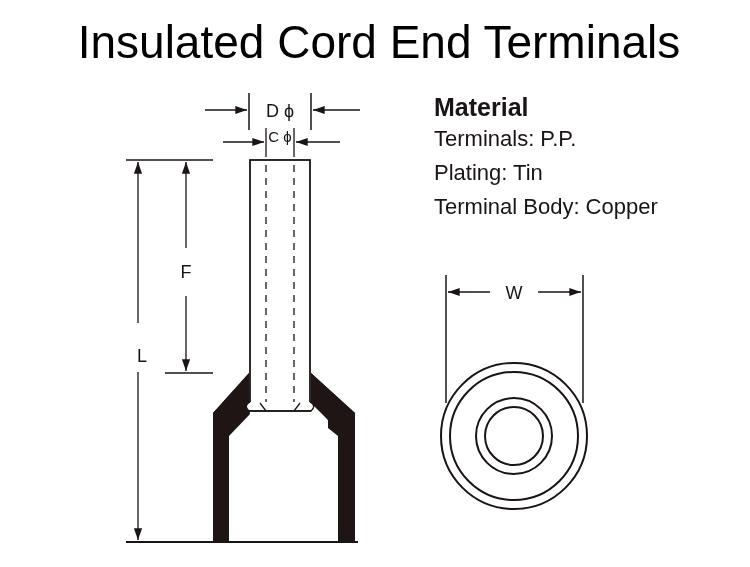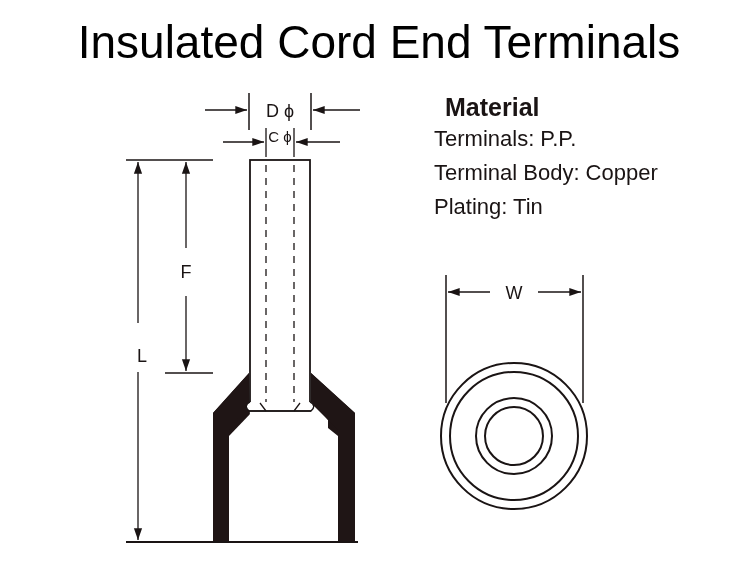--- a/index.html
+++ b/index.html
@@ -1,33 +1,33 @@
 <!DOCTYPE html>
 <html><head>
   <meta charset="utf-8">
   <style>
     html, body { margin: 0; padding: 0; background: #ffffff; }
     body { width: 750px; height: 567px; position: relative; overflow: hidden; font-family: "Liberation Sans", sans-serif; color: #1a1414; }
     .title { position: absolute; left: 4px; top: 14px; width: 750px; text-align: center; font-size: 46px; letter-spacing: 0px; line-height: 56px; color: #000000; }
     .material { position: absolute; left: 434px; top: 92px; }
-    .material .heading { font-size: 25px; font-weight: bold; line-height: 30px; margin-left: 11px; }
+    .material .heading { font-size: 25px; font-weight: bold; line-height: 30px; }
     .material .line { font-size: 22px; line-height: 34px; }
     svg.diagram { position: absolute; left: 0; top: 0; }
     .lbl { font-family: "Liberation Sans", sans-serif; fill: #1a1414; }
   </style>
 </head>
 <body>
 
 <div class="title">Insulated Cord End Terminals</div>
 
 <div class="material">
   <div class="heading">Material</div>
   <div class="line">Terminals: P.P.</div>
+  <div class="line">Plating: Tin</div>
   <div class="line">Terminal Body: Copper</div>
-  <div class="line">Plating: Tin</div>
 </div>
 
 <svg class="diagram" width="750" height="567" viewBox="0 0 750 567">
   <defs>
     <marker id="arr" viewBox="0 0 10 10" refX="10" refY="5" markerWidth="9" markerHeight="9" orient="auto-start-reverse">
       <path d="M0,1.5 L10,5 L0,8.5 z" fill="#1a1414"></path>
     </marker>
   </defs>
 
   <g>

